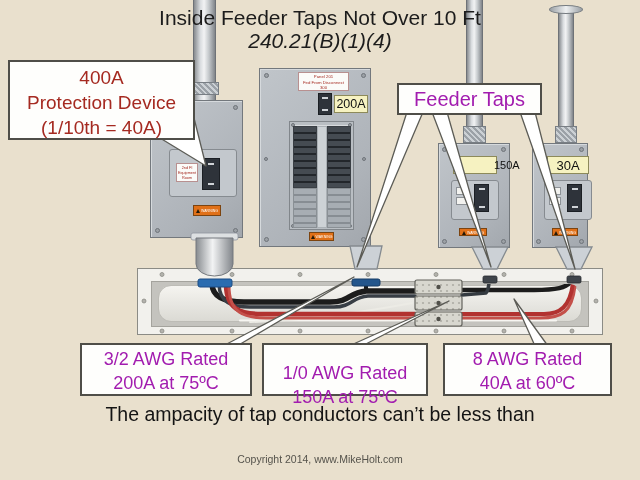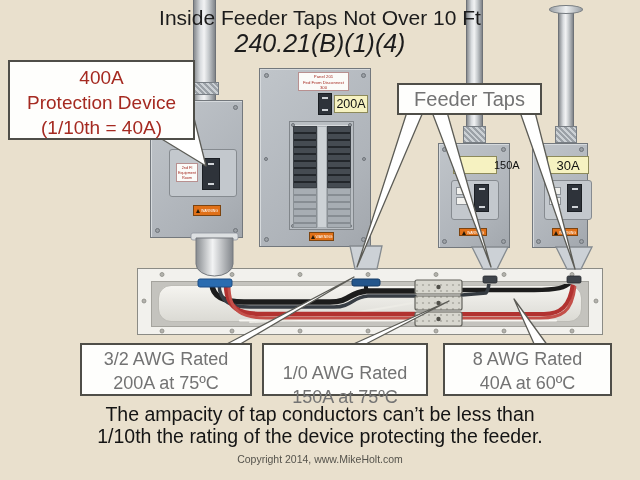--- a/index.html
+++ b/index.html
@@ -30,21 +30,21 @@
   .nameplate{background:#fbfbf9;border:1px solid #b89090;box-sizing:border-box;text-align:center;
         color:#a52a21;overflow:hidden;}
   
   #ww-frame{background:#f2f1ed;border:1.5px solid #8b8b85;box-sizing:border-box;}
   #ww-cavity{background:#c4c3be;border:1px solid #a4a39d;box-sizing:border-box;}
   #ww-liner{background:linear-gradient(180deg,#f5f4f0,#dbdad4);border:1px solid #bdbcb6;
         border-radius:13px;box-sizing:border-box;}
   
   .callout{background:#fefefc;border:2px solid #4f4e48;box-sizing:border-box;text-align:center;}
   .red-text{color:#a52a21;}
-  .blue-text{color:#737373;}
+  .blue-text{color:#a21caf;}
   .bk-dark{background:repeating-linear-gradient(180deg,#454b52 0 5px,#22262b 5px 7px);border:1px solid #3a3f45;box-sizing:border-box;}
   .bk-light{background:repeating-linear-gradient(180deg,#a7adb3 0 5px,#878d93 5px 7px);border:1px solid #8a9095;box-sizing:border-box;}
   .spine{background:#cdd2d6;border:1px solid #aab0b5;box-sizing:border-box;}
   .title{width:640px;text-align:center;color:#1c1c1c;}
   .foot{width:640px;text-align:center;color:#141414;}
 </style>
 </head>
 <body>
 
 <div id="stage">
@@ -248,19 +248,18 @@
   <div class="abs callout blue-text" style="left:262px;top:343px;width:166px;height:53px;font-size:18px;line-height:24px;padding-top:16px;">
     <div>1/0 AWG Rated</div>
     <div>150A at 75ºC</div>
   </div>
   <div class="abs callout blue-text" style="left:443px;top:343px;width:169px;height:53px;font-size:18px;line-height:24px;padding-top:2px;">
     <div>8 AWG Rated</div>
     <div>40A at 60ºC</div>
   </div>
 
   <div class="abs title" style="top:6px;font-size:21px;">Inside Feeder Taps Not Over 10 Ft</div>
-  <div class="abs title" style="top:29px;font-size:25px;font-style:italic;">240.21(B)(1)(4)</div>
+  <div class="abs title" style="top:29px;font-size:21px;font-style:italic;">240.21(B)(1)(4)</div>
 
   <div class="abs foot" style="top:403px;font-size:19.5px;">The ampacity of tap conductors can’t be less than</div>
-  <div class="abs foot" style="top:425px;font-size:19.5px;">1/10th the rating of the device protecting the feeder.</div>
   <div class="abs foot" style="top:453px;font-size:10.5px;color:#55534c;">Copyright 2014, www.MikeHolt.com</div>
 
 </div>
 
 </body></html>

